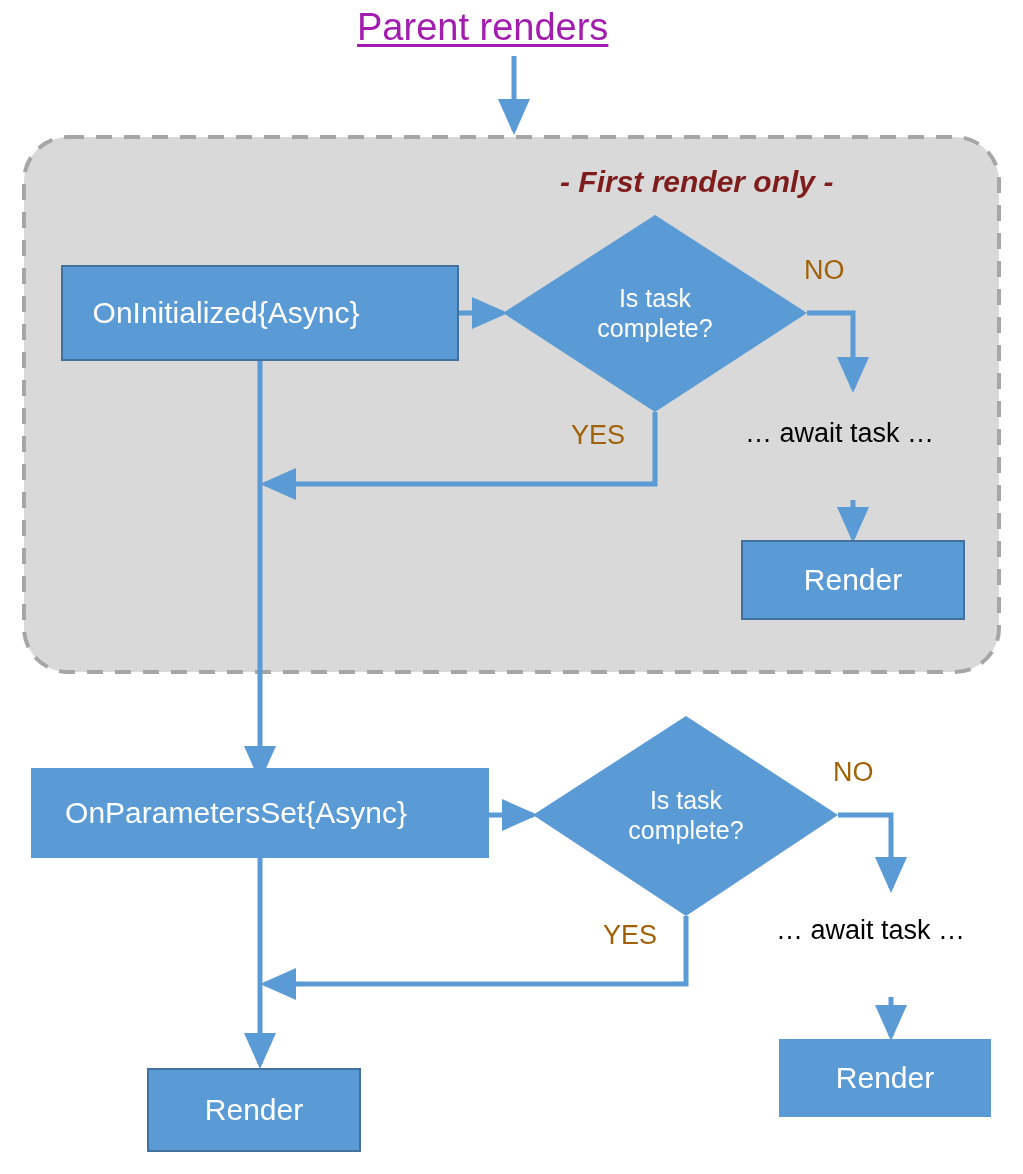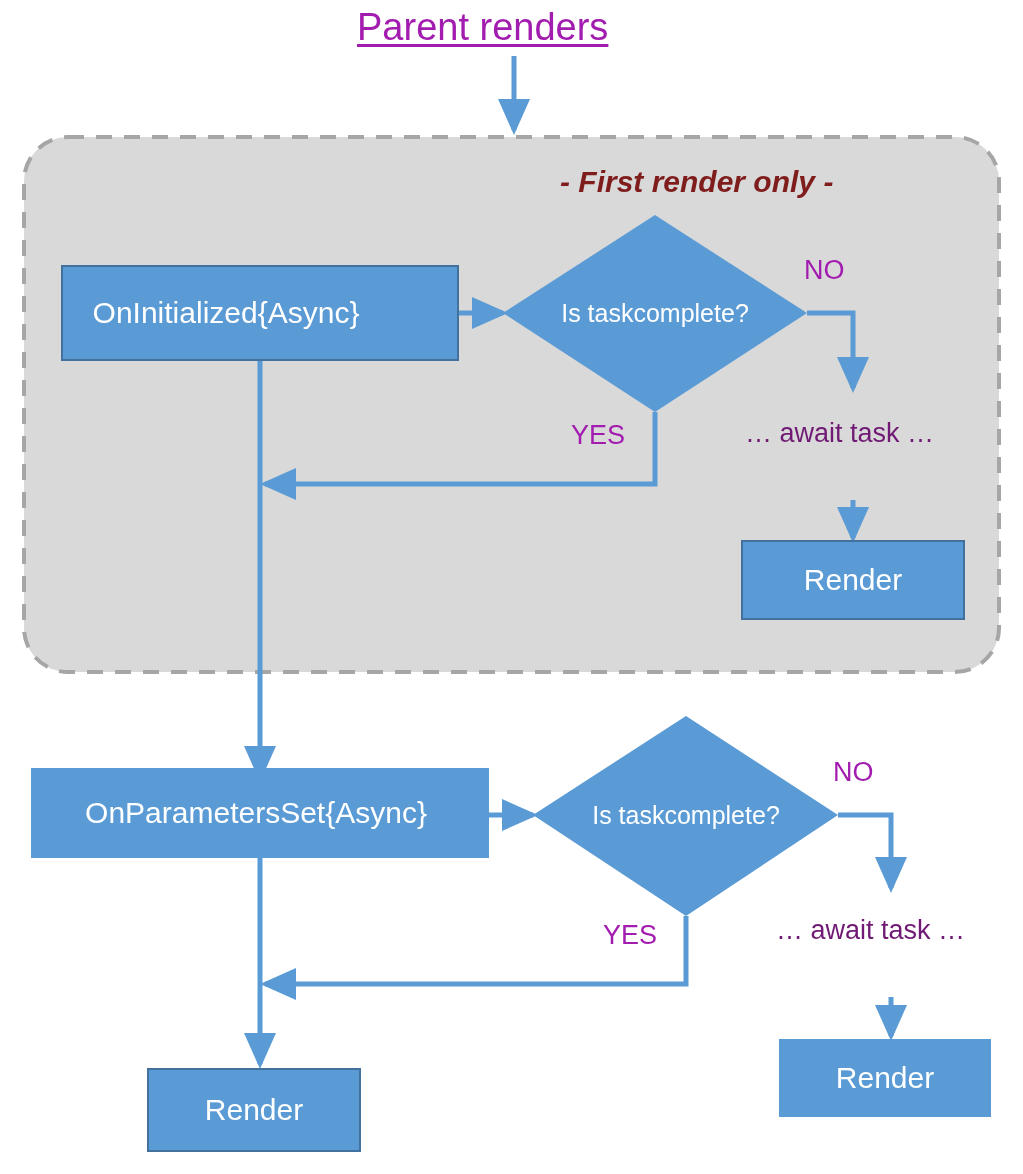--- a/index.html
+++ b/index.html
@@ -36,40 +36,40 @@
     text-underline-offset: 4px;
   }
   .group-caption {
     font-size: 30px;
     font-weight: bold;
     font-style: italic;
     color: #7f1d1d;
   }
   .edge-label {
     font-size: 27px;
-    color: #a21caf;
+    color: #a16207;
   }
   .await-label {
     font-size: 27px;
-    color: #701a75;
+    color: #000000;
   }
   .node-label {
     position: absolute;
     display: flex;
     align-items: center;
     justify-content: center;
     color: #ffffff;
     font-size: 30px;
     text-align: center;
     pointer-events: none;
   }
   .node-label.two-line {
     font-size: 25px;
     line-height: 1.22;
-    flex-direction: row;
+    flex-direction: column;
   }
 </style>
 </head>
 <body>
 
 <div id="canvas">
 
   <svg class="layer">
     <rect x="24" y="137" width="975" height="535" rx="44" ry="44" fill="#D9D9D9" stroke="#A6A6A6" stroke-width="4" stroke-dasharray="16,12"></rect>
   </svg>
@@ -127,21 +127,21 @@
 
   <div class="node-label" style="left:62px; top:266px; width:328px; height:94px;">OnInitialized{Async}</div>
 
   <div class="node-label two-line" style="left:555px; top:265px; width:200px; height:96px;">
     <span>Is task</span>
     <span>complete?</span>
   </div>
 
   <div class="node-label" style="left:742px; top:541px; width:222px; height:78px;">Render</div>
 
-  <div class="node-label" style="left:31px; top:768px; width:410px; height:90px;padding-left:20px;">OnParametersSet{Async}</div>
+  <div class="node-label" style="left:31px; top:768px; width:410px; height:90px;">OnParametersSet{Async}</div>
 
   <div class="node-label two-line" style="left:586px; top:767px; width:200px; height:96px;">
     <span>Is task</span>
     <span>complete?</span>
   </div>
 
   <div class="node-label" style="left:148px; top:1069px; width:212px; height:82px;">Render</div>
 
   <div class="node-label" style="left:779px; top:1039px; width:212px; height:78px;">Render</div>
 

